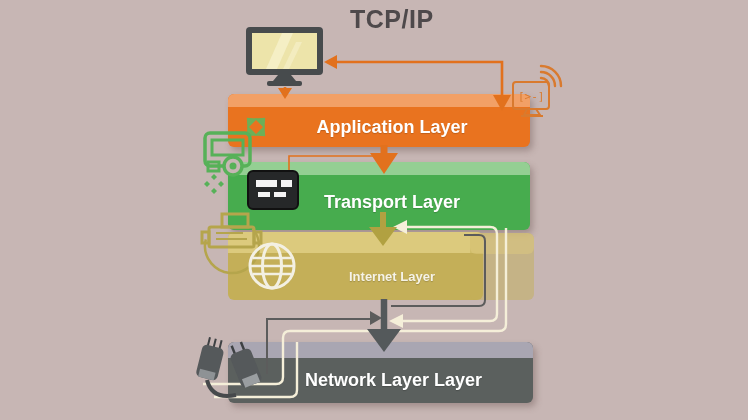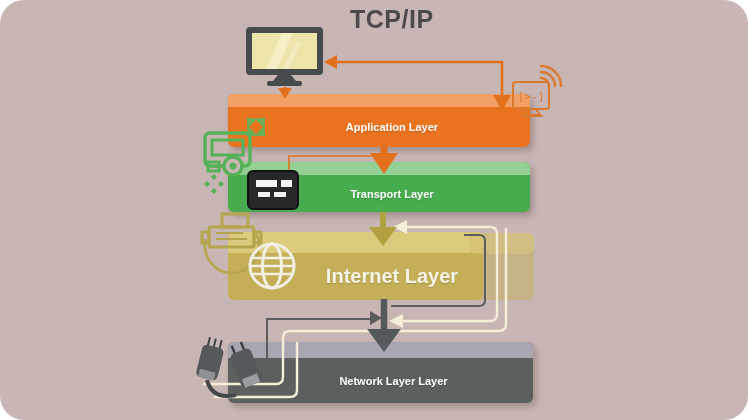--- a/index.html
+++ b/index.html
@@ -4,42 +4,42 @@
 <style>
   html,body{margin:0;padding:0;}
   body{font-family:"Liberation Sans", sans-serif;}
   .canvas{position:relative;width:748px;height:420px;overflow:hidden;background:#C7B6B4;}
   .diagram-title{position:absolute;left:350px;top:5px;font-size:25px;font-weight:bold;
     color:#4E494B;letter-spacing:.5px;}
   .bar{position:absolute;left:228px;width:302px;border-radius:6px;
     box-shadow:3px 4px 6px rgba(94,72,70,.35);}
   .bar .strip{position:absolute;left:0;top:0;width:100%;border-radius:6px 6px 0 0;}
   .bar .bar-label{position:absolute;left:0;right:0;bottom:0;display:flex;align-items:center;
-    justify-content:center;color:#FFFFFF;font-weight:bold;font-size:11px;
+    justify-content:center;color:#FFFFFF;font-weight:bold;font-size:18px;
     padding-left:26px;text-shadow:0 1px 1px rgba(0,0,0,.18);}
   .bar-application{top:94px;height:53px;}
   .bar-application .strip{height:13px;}
   .bar-application .bar-label{top:13px;}
-  .bar-transport{top:162px;height:50px;}
+  .bar-transport{top:162px;height:68px;}
   .bar-transport .strip{height:13px;}
   .bar-transport .bar-label{top:13px;}
   .bar-internet{top:232px;height:68px;width:255px;box-shadow:none;}
   .bar-internet .strip{height:21px;}
   .internet-label-zone{position:absolute;left:228px;top:253px;width:302px;height:47px;
     display:flex;align-items:center;justify-content:center;color:#F6F3E7;font-weight:bold;
-    font-size:20px;padding-left:26px;box-sizing:border-box;text-shadow:0 1px 1px rgba(0,0,0,.18);}
+    font-size:13px;padding-left:26px;box-sizing:border-box;text-shadow:0 1px 1px rgba(0,0,0,.18);}
   .bar-network{top:342px;height:61px;width:305px;}
   .bar-network .strip{height:16px;}
   .bar-network .bar-label{top:16px;}
   svg.overlay{position:absolute;left:0;top:0;width:748px;height:420px;pointer-events:none;}
 </style>
 </head>
 <body>
 
-<div class="canvas" style="background: rgb(199, 182, 180); border-radius: 24px;">
+<div class="canvas" style="background: rgb(199, 182, 180);">
 
   <div class="diagram-title">TCP/IP</div>
 
   <div class="bar bar-application" style="background: rgb(233, 115, 31);">
     <div class="strip" style="background: rgb(242, 160, 102);"></div>
     <div class="bar-label">Application Layer</div>
   </div>
 
   <div class="bar bar-transport" style="background: rgb(71, 172, 78);">
     <div class="strip" style="background: rgb(148, 207, 147);"></div>

